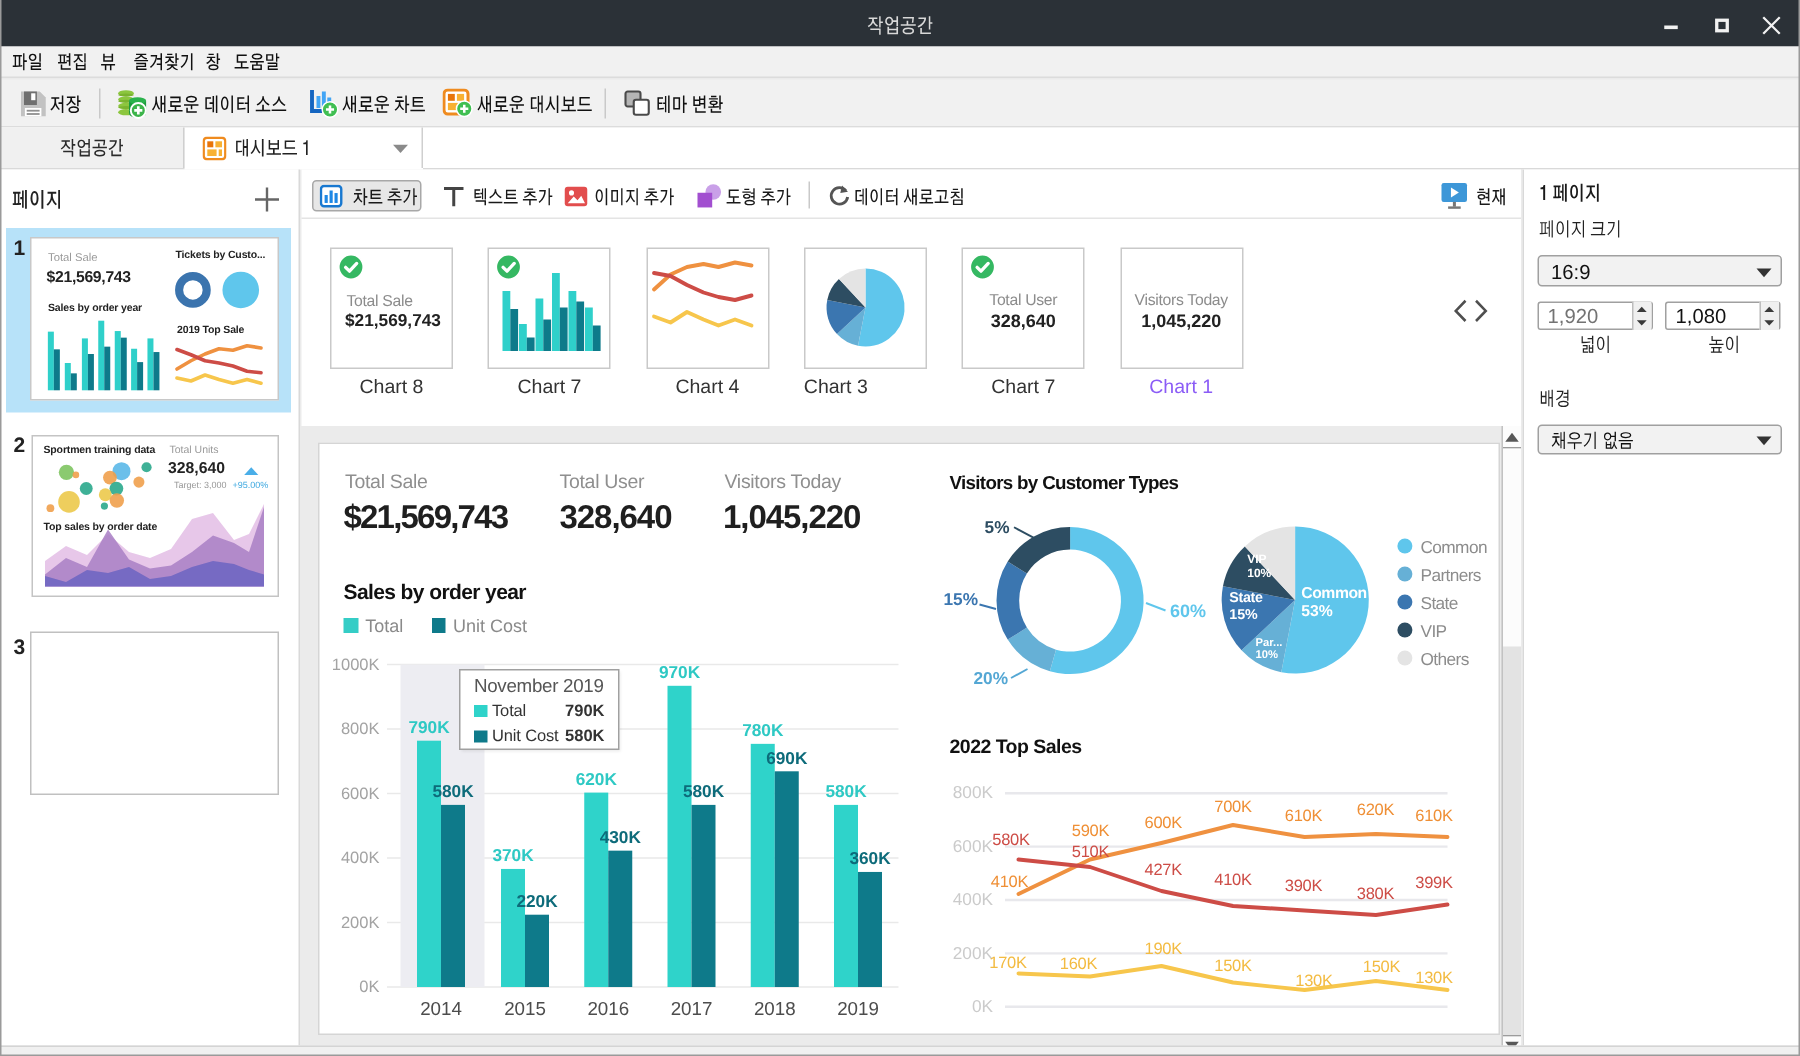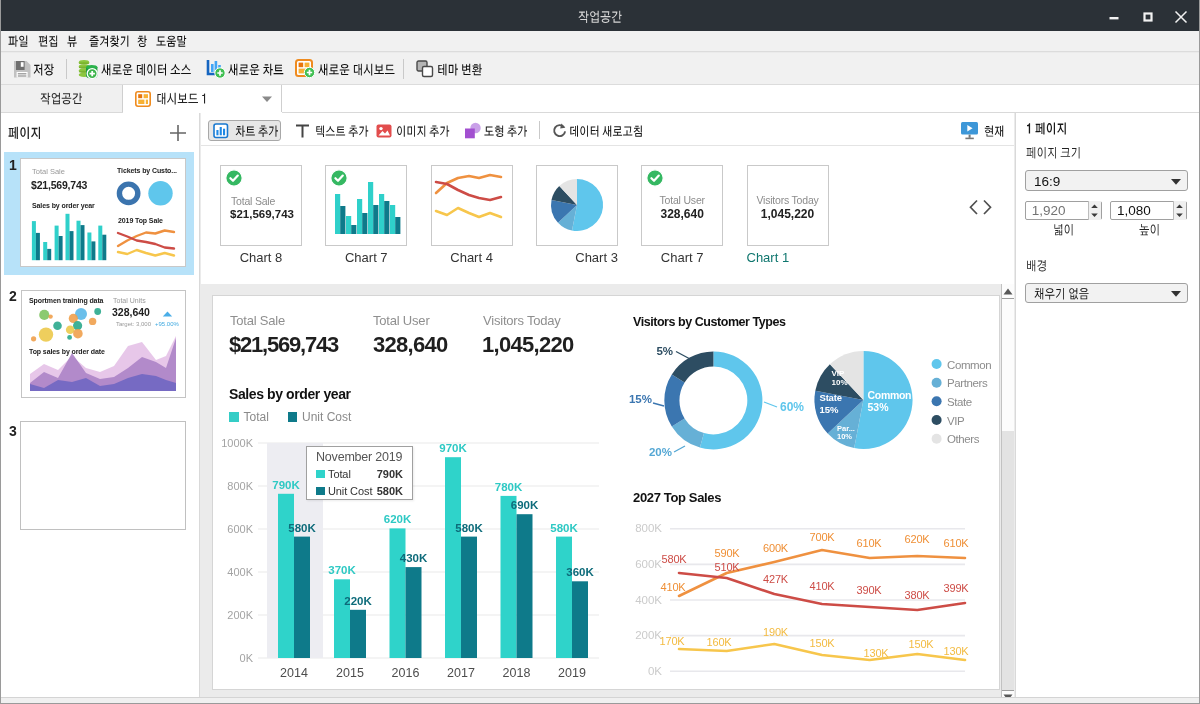--- a/index.html
+++ b/index.html
@@ -234,25 +234,25 @@
 <svg style="position:absolute;left:984.0px;top:121.8px;overflow:visible" width="21" height="18">
     <path d="M2.5 14.6L2.5 11.7L3.4 11.7L3.4 13.7L9.2 13.7L9.2 14.6L2.5 14.6ZM6.3 10.2L6.3 9.2L7.9 9.2L7.9 7.5L6.3 7.5L6.3 6.5L7.9 6.5L7.9 3.5L8.9 3.5L8.9 12.2L7.9 12.2L7.9 10.2L6.3 10.2ZM2 4.9L2 3.9L5.3 3.9L5.3 4.9L2 4.9ZM0.8 6.7L0.8 5.8L6.3 5.8L6.3 6.7L0.8 6.7ZM1.1 9.2Q1.1 8.4 1.9 7.9Q2.6 7.4 3.7 7.4Q4.7 7.4 5.5 7.9Q6.2 8.4 6.2 9.2Q6.2 10.1 5.5 10.6Q4.7 11.1 3.7 11.1Q2.6 11.1 1.9 10.6Q1.1 10.1 1.1 9.2ZM2.1 9.2Q2.1 9.7 2.6 9.9Q3 10.2 3.7 10.2Q4.3 10.2 4.7 10Q5.2 9.7 5.2 9.2Q5.2 8.8 4.7 8.5Q4.3 8.3 3.7 8.3Q3 8.3 2.6 8.5Q2.1 8.8 2.1 9.2ZM16.1 14.3L16.1 3.9L17 3.9L17 8.2L18.2 8.2L18.2 3.5L19.2 3.5L19.2 14.8L18.2 14.8L18.2 9.3L17 9.3L17 14.3L16.1 14.3ZM10.6 12.3Q11 11.9 11.3 11.5Q11.6 11 12 10.4Q12.4 9.7 12.6 8.8Q12.8 7.9 12.8 7L12.8 5.7L11.1 5.7L11.1 4.7L15.5 4.7L15.5 5.7L13.8 5.7L13.8 6.9Q13.8 7.7 14 8.6Q14.2 9.4 14.5 10Q14.9 10.7 15.2 11.2Q15.5 11.6 15.8 12L15.1 12.7Q14.6 12.1 14.1 11.2Q13.6 10.3 13.3 9.5Q13.1 10.3 12.5 11.4Q11.9 12.4 11.3 13L10.6 12.3Z" fill="#1a1a1a"></path>
   </svg>
 <div class="abs" style="left:220px;top:165px;width:82px;height:81px;background:#fff;border:1px solid #c9c9c9"></div>
 <div class="abs" style="left:220px;top:250px;width:82px;text-align:center;font-size:13px;color:#333">Chart 8</div>
 <div class="abs" style="left:325.3px;top:165px;width:82px;height:81px;background:#fff;border:1px solid #c9c9c9"></div>
 <div class="abs" style="left:325.3px;top:250px;width:82px;text-align:center;font-size:13px;color:#333">Chart 7</div>
 <div class="abs" style="left:430.6px;top:165px;width:82px;height:81px;background:#fff;border:1px solid #c9c9c9"></div>
 <div class="abs" style="left:430.6px;top:250px;width:82px;text-align:center;font-size:13px;color:#333">Chart 4</div>
 <div class="abs" style="left:535.9px;top:165px;width:82px;height:81px;background:#fff;border:1px solid #c9c9c9"></div>
-<div class="abs" style="left:535.9px;top:250px;width:82px;text-align:right;font-size:13px;color:#333">Chart 3</div>
+<div class="abs" style="left:535.9px;top:250px;width:82px;text-align:left;font-size:13px;color:#333">Chart 3</div>
 <div class="abs" style="left:641.2px;top:165px;width:82px;height:81px;background:#fff;border:1px solid #c9c9c9"></div>
 <div class="abs" style="left:641.2px;top:250px;width:82px;text-align:center;font-size:13px;color:#333">Chart 7</div>
 <div class="abs" style="left:746.5px;top:165px;width:82px;height:81px;background:#fff;border:1px solid #c9c9c9"></div>
-<div class="abs" style="left:746.5px;top:250px;width:82px;font-size:13px;color:#0f766e">Chart 1</div>
+<div class="abs" style="left:746.5px;top:250px;width:82px;text-align:center;font-size:13px;color:#8b5cf6">Chart 1</div>
 <div class="abs" style="left:231px;top:195px;font-size:10.5px;color:#8c8c8c;letter-spacing:-0.2px">Total Sale</div>
 <div class="abs" style="left:230px;top:207.5px;font-size:11.5px;font-weight:700;color:#222">$21,569,743</div>
 <svg class="abs" style="left:325.3px;top:165px" width="82" height="81">
     <rect x="10" y="29" width="5.2" height="40" fill="#2fd0ca"></rect>
     <rect x="15.2" y="41" width="5.2" height="28" fill="#0e7a8a"></rect>
     <rect x="21" y="51" width="5.2" height="18" fill="#2fd0ca"></rect>
     <rect x="26.2" y="60" width="5.2" height="9" fill="#0e7a8a"></rect>
     <rect x="32" y="34" width="5.2" height="35" fill="#2fd0ca"></rect>
     <rect x="37.2" y="48" width="5.2" height="21" fill="#0e7a8a"></rect>
     <rect x="43" y="17" width="5.2" height="52" fill="#2fd0ca"></rect>
@@ -414,21 +414,21 @@
     <text x="744" y="297" font-size="11" fill="#cd4c46" text-anchor="middle" letter-spacing="-0.2" font-family="Liberation Sans">399K</text>
     <text x="460" y="350" font-size="11" fill="#f3bb41" text-anchor="middle" letter-spacing="-0.2" font-family="Liberation Sans">170K</text>
     <text x="507" y="351" font-size="11" fill="#f3bb41" text-anchor="middle" letter-spacing="-0.2" font-family="Liberation Sans">160K</text>
     <text x="563.5" y="341" font-size="11" fill="#f3bb41" text-anchor="middle" letter-spacing="-0.2" font-family="Liberation Sans">190K</text>
     <text x="610" y="352" font-size="11" fill="#f3bb41" text-anchor="middle" letter-spacing="-0.2" font-family="Liberation Sans">150K</text>
     <text x="664" y="362" font-size="11" fill="#f3bb41" text-anchor="middle" letter-spacing="-0.2" font-family="Liberation Sans">130K</text>
     <text x="709" y="353" font-size="11" fill="#f3bb41" text-anchor="middle" letter-spacing="-0.2" font-family="Liberation Sans">150K</text>
     <text x="744" y="360" font-size="11" fill="#f3bb41" text-anchor="middle" letter-spacing="-0.2" font-family="Liberation Sans">130K</text>
   </svg>
 <div class="abs" style="left:633px;top:315px;font-size:12.5px;font-weight:700;color:#111;letter-spacing:-0.45px">Visitors by Customer Types</div>
-<div class="abs" style="left:633px;top:490px;font-size:13px;font-weight:700;color:#111;letter-spacing:-0.35px">2027 Top Sales</div>
+<div class="abs" style="left:633px;top:490px;font-size:13px;font-weight:700;color:#111;letter-spacing:-0.35px">2022 Top Sales</div>
 <div class="abs" style="left:306px;top:446px;width:107px;height:54px;background:#fff;border:1px solid #a0a0a0;box-shadow:1px 1px 2px rgba(0,0,0,0.08)"></div>
 <div class="abs" style="left:316px;top:450px;font-size:12.5px;color:#555;letter-spacing:-0.2px">November 2019</div>
 <div class="abs" style="left:316px;top:469.5px;width:8.5px;height:8.5px;background:#2fd3ca"></div>
 <div class="abs" style="left:328px;top:468px;font-size:11px;color:#333;letter-spacing:-0.1px">Total</div>
 <div class="abs" style="left:374px;top:468px;width:29px;text-align:right;font-size:11px;font-weight:700;color:#333">790K</div>
 <div class="abs" style="left:316px;top:486.5px;width:8.5px;height:8.5px;background:#0e7a8a"></div>
 <div class="abs" style="left:328px;top:485px;font-size:11px;color:#333;letter-spacing:-0.1px">Unit Cost</div>
 <div class="abs" style="left:374px;top:485px;width:29px;text-align:right;font-size:11px;font-weight:700;color:#333">580K</div>
 <div class="abs" style="left:1001px;top:284px;width:13px;height:419px;background:#e3e3e3;border-left:1px solid #c2c2c2"></div>
 <div class="abs" style="left:1002px;top:284px;width:12px;height:14px;background:#fcfcfc"></div>

